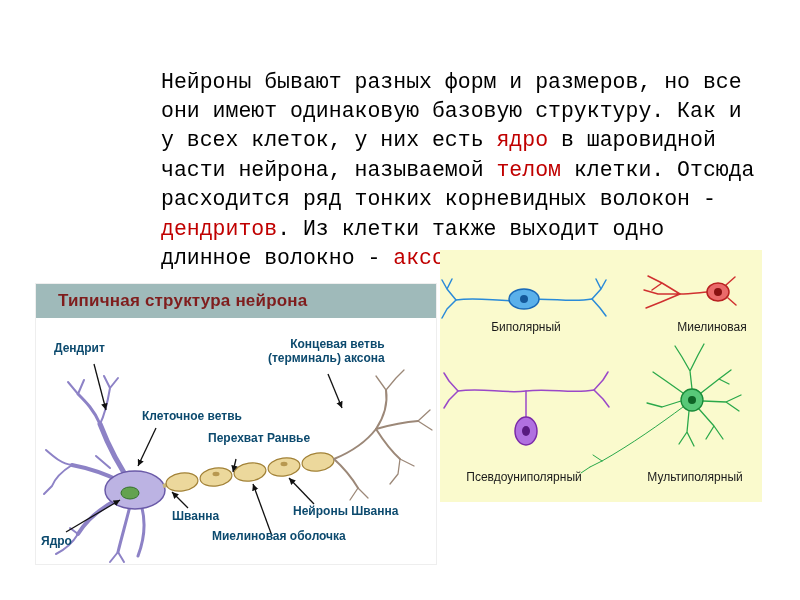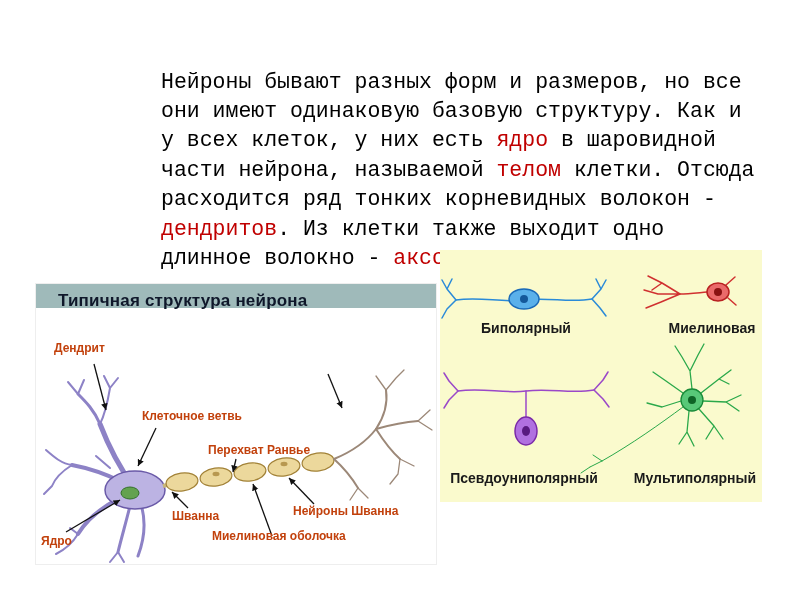--- a/index.html
+++ b/index.html
@@ -13,39 +13,39 @@
     font-family:Liberation Mono, monospace;
     font-size:21.5px;line-height:1.37;color:#000;margin-left:7px;
   }
   .intro .hl{color:#c00000;}
   
   .diagram{
     position:absolute;left:35px;top:283px;width:402px;height:282px;
     background:#ffffff;border:1px solid #eeeeee;box-sizing:border-box;
   }
   .diagram-header{
-    position:absolute;left:0;top:0;width:100%;height:24px;
-    background:#9fbaba;color:#0f172a;font-weight:bold;font-size:17px;
+    position:absolute;left:0;top:0;width:100%;height:34px;
+    background:#9fbaba;color:#7f1d1d;font-weight:bold;font-size:17px;
     line-height:34px;padding-left:22px;box-sizing:border-box;
     letter-spacing:.2px;
   }
   .dlabel{
-    position:absolute;font-size:12px;font-weight:bold;color:#c2410c;
+    position:absolute;font-size:12px;font-weight:bold;color:#0c4a6e;
     white-space:nowrap;z-index:3;line-height:1.15;text-align:right;
   }
   .diagram svg{position:absolute;left:0;top:34px;z-index:1;}
   
   .types-panel{
     position:absolute;left:440px;top:250px;width:322px;height:252px;
     background:#fafacd;
   }
   .types-panel svg{position:absolute;left:0;top:0;}
   .plabel{
-    position:absolute;font-size:14px;color:#1a1a1a;white-space:nowrap;
-    transform:translateX(-50%);z-index:2;font-weight:bold;
+    position:absolute;font-size:12px;color:#1a1a1a;white-space:nowrap;
+    transform:translateX(-50%);z-index:2;font-weight:normal;
   }
 </style>
 </head>
 <body>
 
 <p class="intro"><span>Нейроны бывают разных форм и размеров, но все они имеют одинаковую базовую структуру. Как и у всех клеток, у них есть </span><span class="hl">ядро</span><span> в шаровидной части нейрона, называемой </span><span class="hl">телом</span><span> клетки. Отсюда расходится ряд тонких корневидных волокон - </span><span class="hl">дендритов</span><span>. Из клетки также выходит одно длинное волокно - </span><span class="hl">аксон.</span></p>
 
 <div class="diagram">
   <div class="diagram-header">Типичная структура нейрона</div>
 
@@ -105,22 +105,26 @@
       <path d="M120,110 L102,148"></path>
       <path d="M200,141 L197,154"></path>
       <path d="M152,190 L136,174"></path>
       <path d="M278,186 L253,160"></path>
       <path d="M236,218 L217,166"></path>
       <path d="M30,214 L84,182"></path>
     </g>
   </svg>
 
   <div class="dlabel" style="left:18px;top:58px">Дендрит</div>
+  <div class="dlabel" style="left:232px;top:54px">
+      <div>Концевая ветвь</div>
+      <div>(терминаль) аксона</div>
+  </div>
   <div class="dlabel" style="left:106px;top:126px">Клеточное ветвь</div>
-  <div class="dlabel" style="left:172px;top:160px">Перехват Ранвье</div>
+  <div class="dlabel" style="left:172px;top:148px">Перехват Ранвье</div>
   <div class="dlabel" style="left:136px;top:226px">Шванна</div>
   <div class="dlabel" style="left:257px;top:221px">Нейроны Шванна</div>
   <div class="dlabel" style="left:176px;top:246px">Миелиновая оболочка</div>
   <div class="dlabel" style="left:5px;top:251px">Ядро</div>
 </div>
 
 <div class="types-panel">
   <svg width="322" height="252" viewBox="0 0 322 252">
 
     <g stroke="#2a8ad8" fill="none" stroke-width="1.5" stroke-linecap="round">

